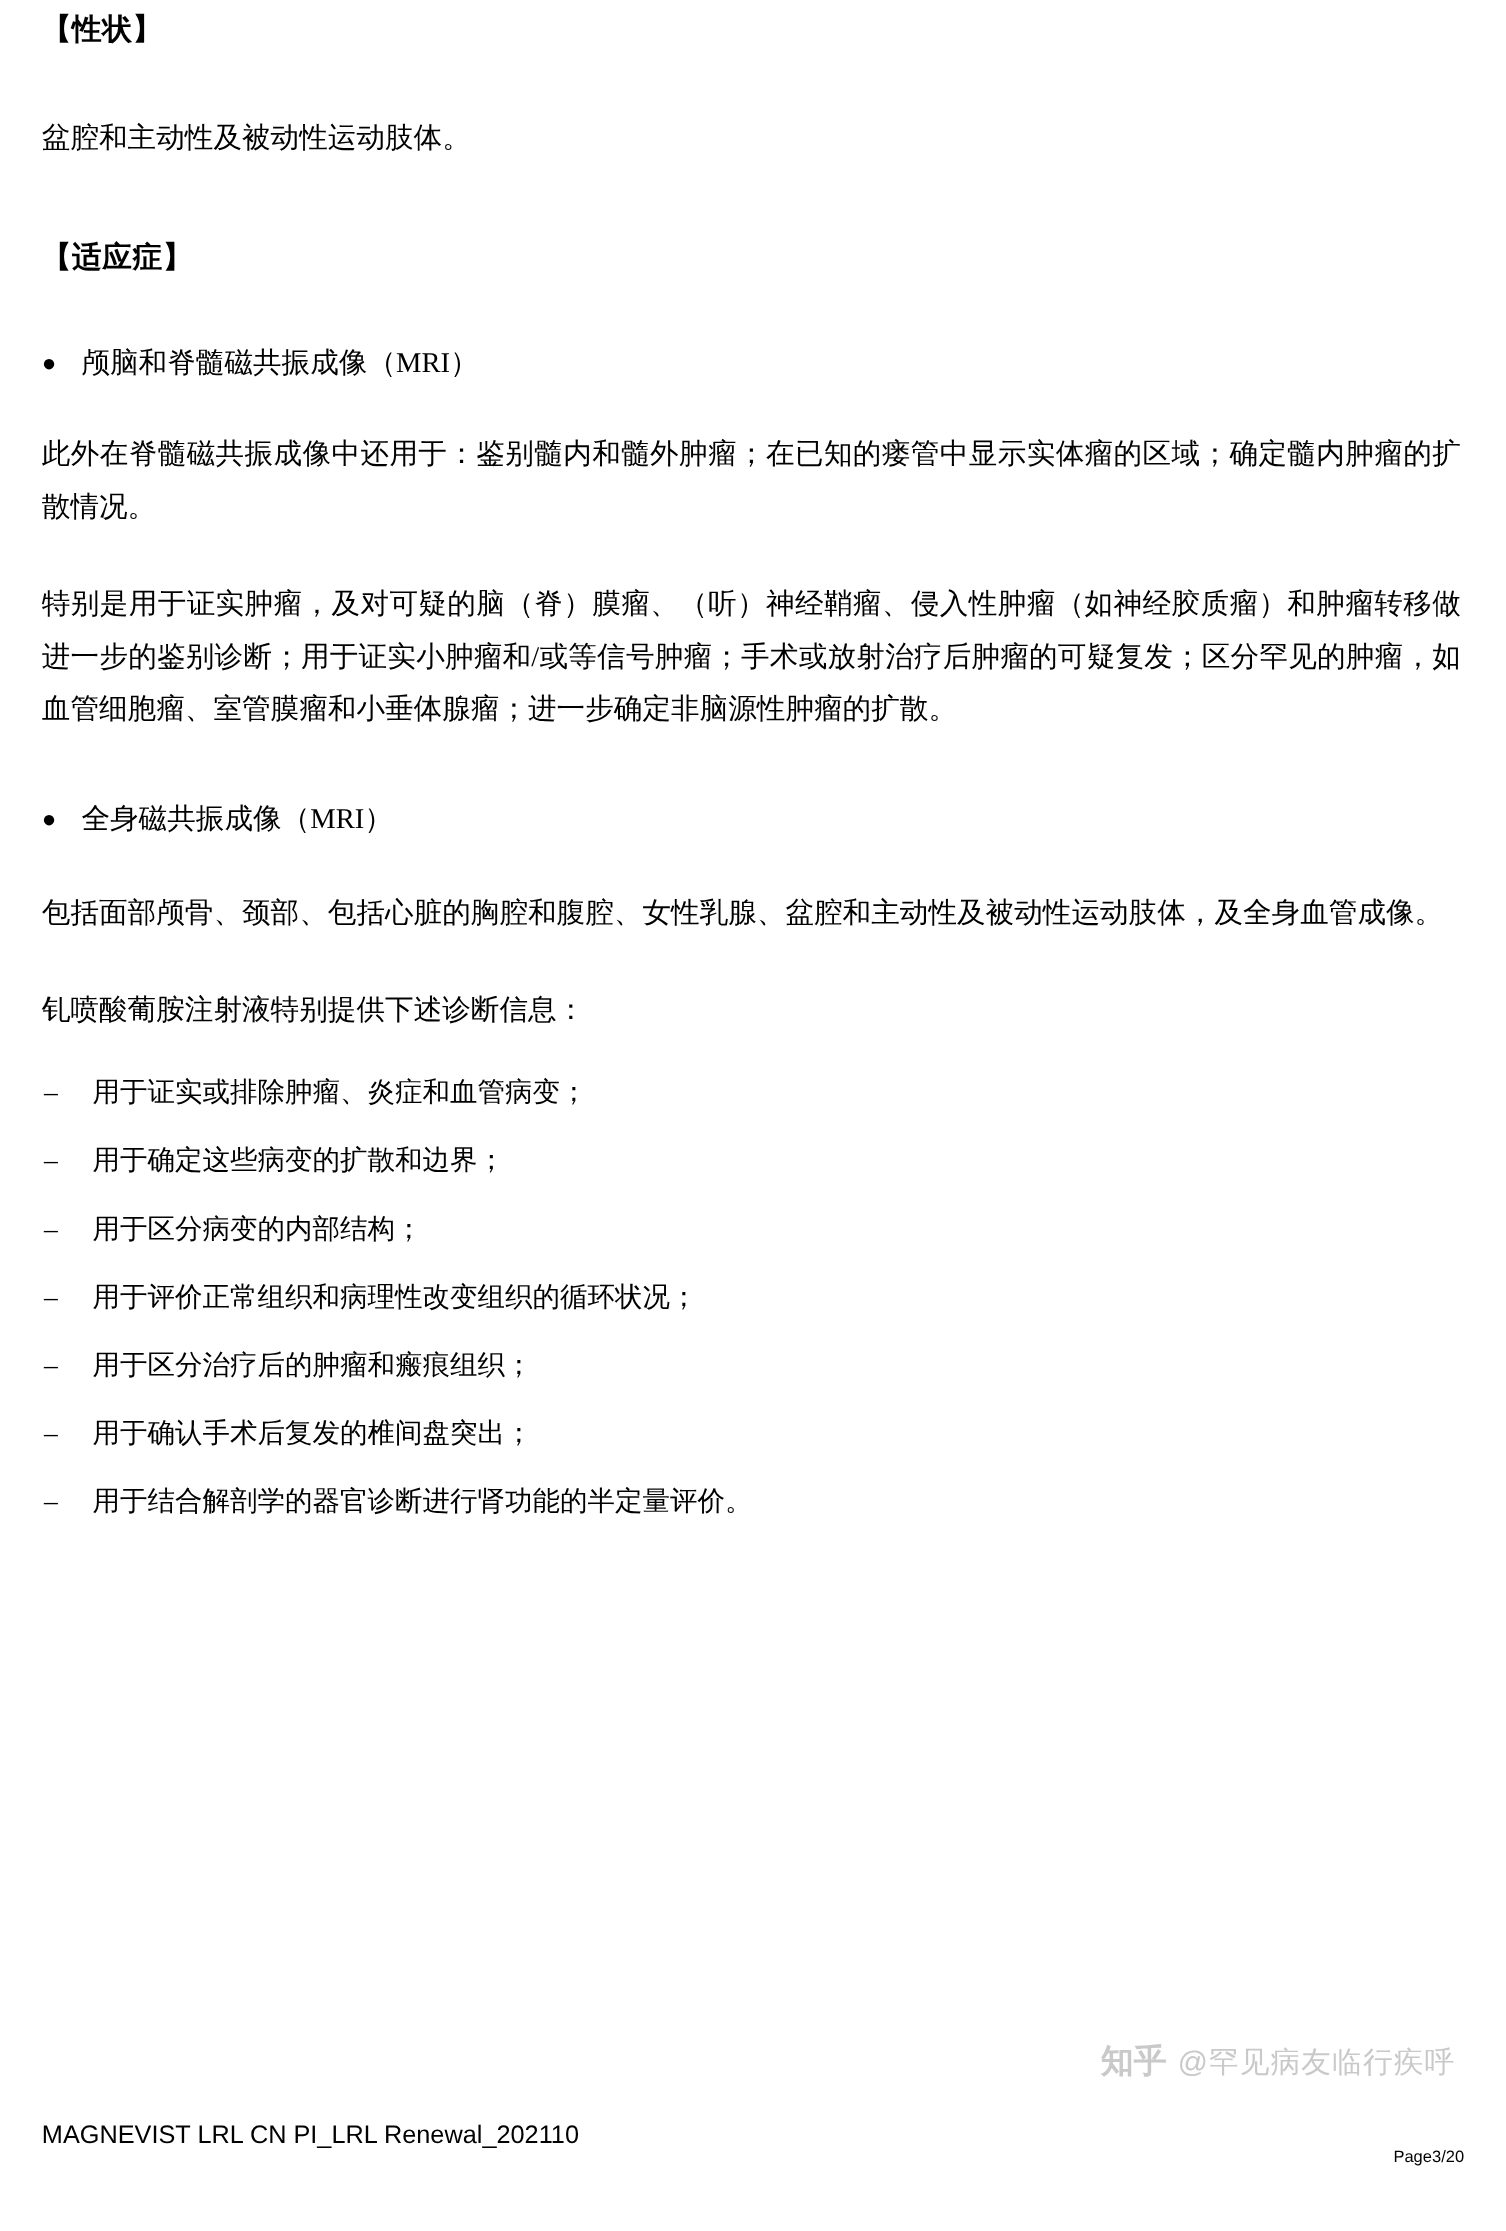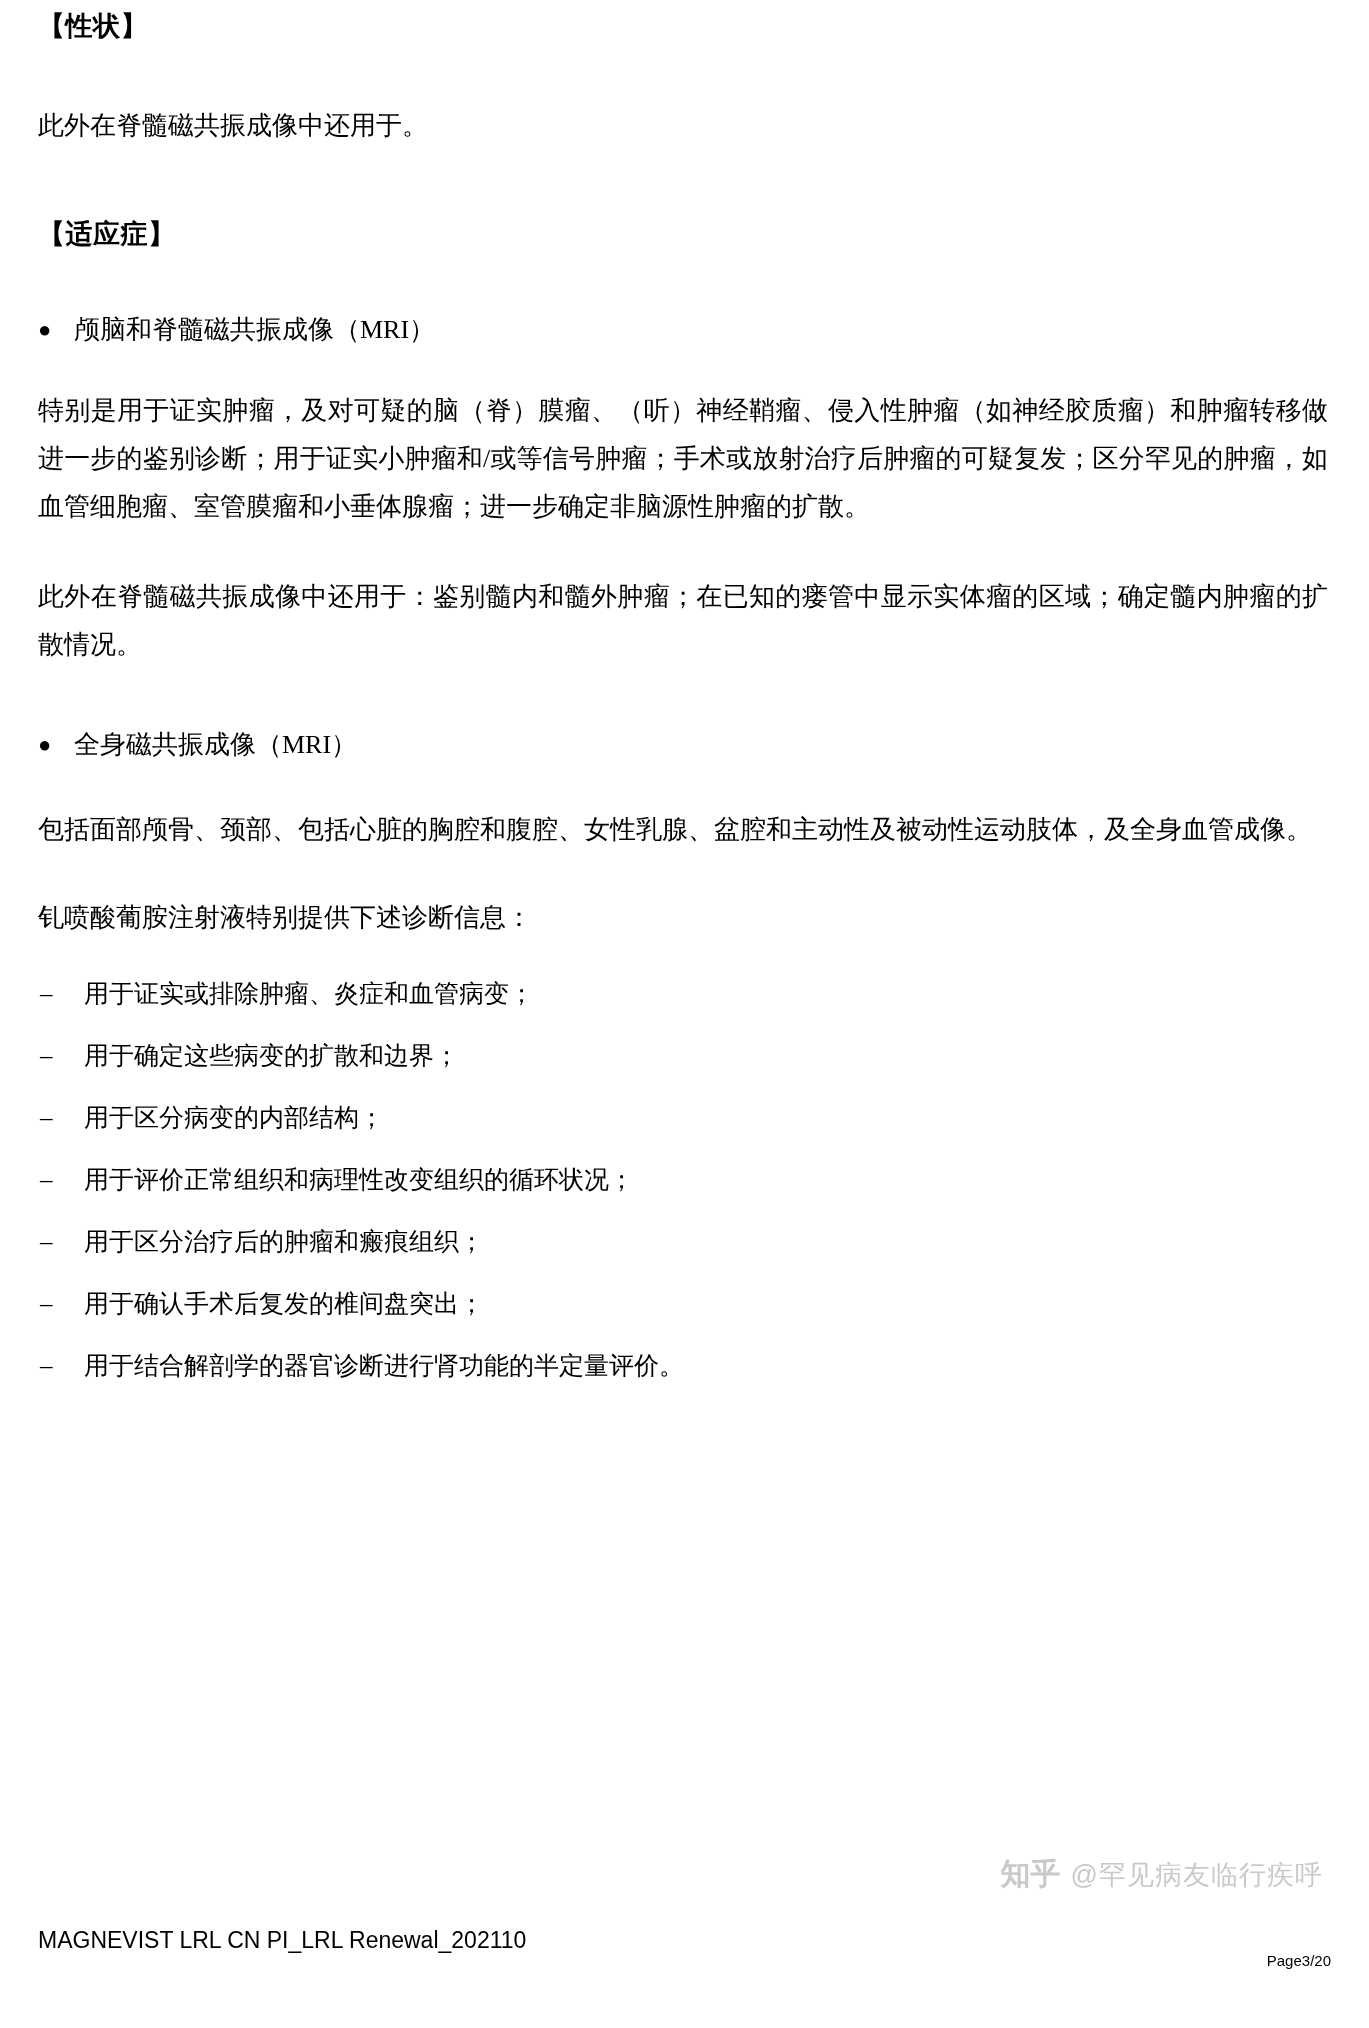--- a/index.html
+++ b/index.html
@@ -123,33 +123,33 @@
 </style>
 </head>
 <body>
 
 <div class="page">
 
   <div class="content">
 
     <div class="heading h-xingzhuang">【性状】</div>
 
-    <div class="para p-desc">此外在脊髓磁共振成像中还用于。</div>
+    <div class="para p-desc">盆腔和主动性及被动性运动肢体。</div>
 
     <div class="heading h-shiyingzheng">【适应症】</div>
 
 
     <div class="bullet-row">
       <span class="dot">●</span>
       <span class="btxt">颅脑和脊髓磁共振成像（MRI）</span>
     </div>
 
+    <div class="para p-block2">此外在脊髓磁共振成像中还用于：鉴别髓内和髓外肿瘤；在已知的瘘管中显示实体瘤的区域；确定髓内肿瘤的扩散情况。</div>
+
     <div class="para p-block">特别是用于证实肿瘤，及对可疑的脑（脊）膜瘤、（听）神经鞘瘤、侵入性肿瘤（如神经胶质瘤）和肿瘤转移做进一步的鉴别诊断；用于证实小肿瘤和/或等信号肿瘤；手术或放射治疗后肿瘤的可疑复发；区分罕见的肿瘤，如血管细胞瘤、室管膜瘤和小垂体腺瘤；进一步确定非脑源性肿瘤的扩散。</div>
-
-    <div class="para p-block2">此外在脊髓磁共振成像中还用于：鉴别髓内和髓外肿瘤；在已知的瘘管中显示实体瘤的区域；确定髓内肿瘤的扩散情况。</div>
 
     <div class="bullet-row">
       <span class="dot">●</span>
       <span class="btxt">全身磁共振成像（MRI）</span>
     </div>
 
     <div class="para p-block3">包括面部颅骨、颈部、包括心脏的胸腔和腹腔、女性乳腺、盆腔和主动性及被动性运动肢体，及全身血管成像。</div>
 
     <div class="para p-block4">钆喷酸葡胺注射液特别提供下述诊断信息：</div>
 

